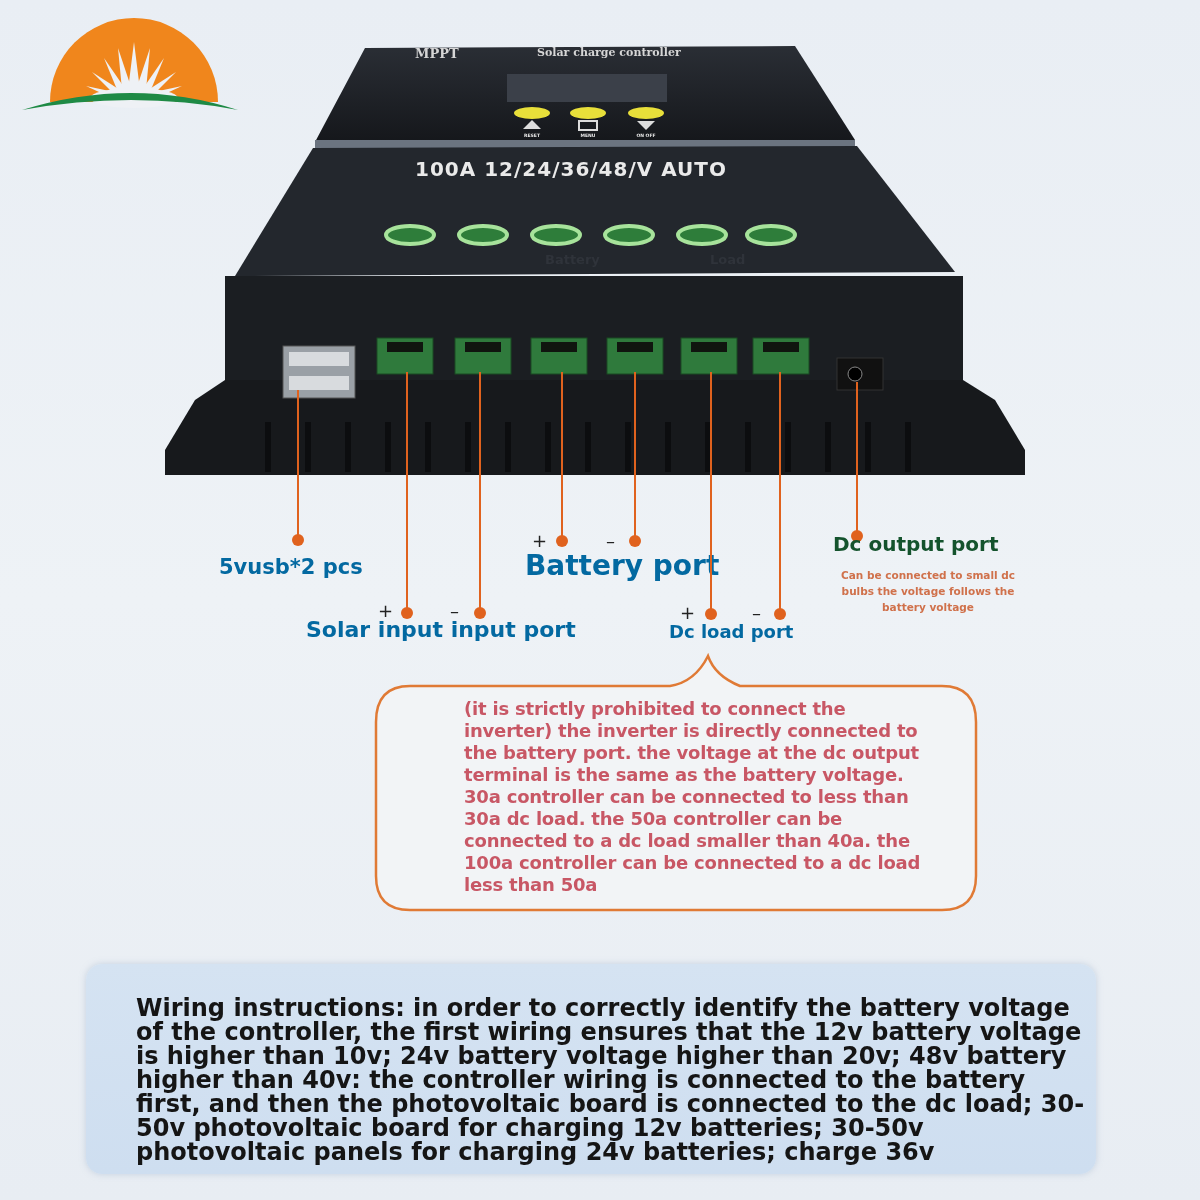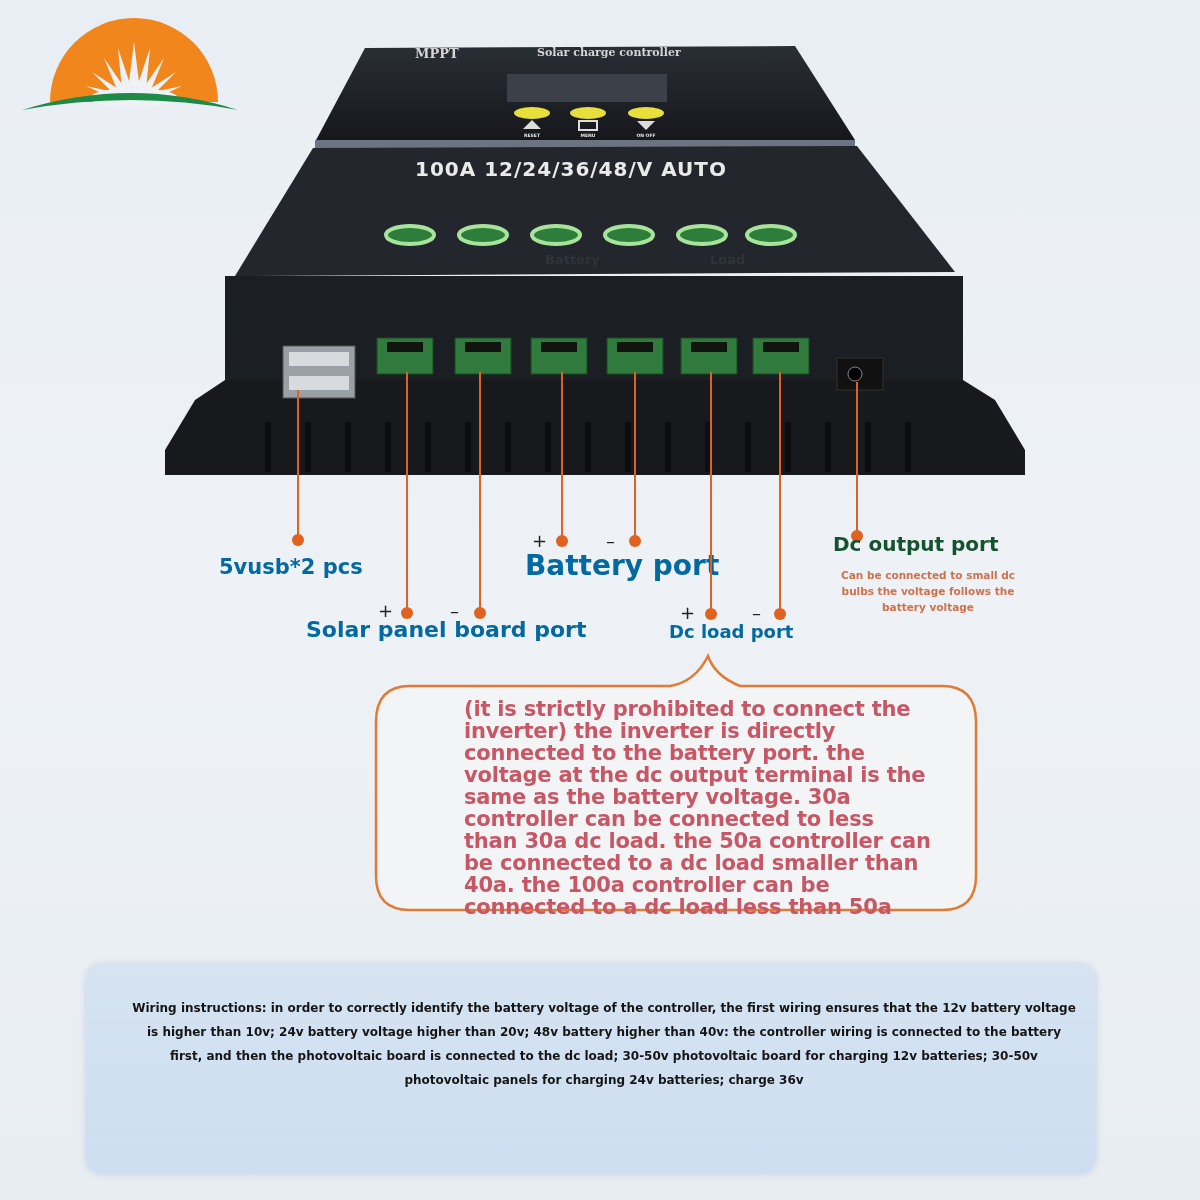--- a/index.html
+++ b/index.html
@@ -15,25 +15,25 @@
   .dev-sub{fill:#eaeaea;font-family:"DejaVu Sans","Liberation Sans",sans-serif;font-weight:bold;}
   
   .lbl{font-weight:bold;color:#0369a1;font-family:"DejaVu Sans","Liberation Sans",sans-serif;white-space:nowrap;}
   .pm{font-size:18px;color:#222;font-weight:normal;}
   .dot{width:12px;height:12px;border-radius:50%;background:#e0621e;}
   .wire{width:2px;background:#e0621e;}
   #dc-output-title{left:833px;top:532px;font-size:20px;color:#14532d;}
   #dc-output-note{left:838px;top:567px;width:180px;text-align:center;font-size:10.5px;line-height:16px;color:#d0714b;font-weight:bold;}
   
   #bubble{left:370px;top:652px;width:612px;height:264px;}
-  #bubble-text{left:464px;top:698px;width:470px;font-size:21px;line-height:22px;color:#c85765;font-weight:bold;letter-spacing:-0.2px;}
+  #bubble-text{left:464px;top:698px;width:470px;font-size:18px;line-height:22px;color:#c85765;font-weight:bold;letter-spacing:-0.2px;}
   
   #wiring-box{left:86px;top:964px;width:1010px;height:210px;border-radius:16px;
       background:linear-gradient(180deg,#d5e3f2 0%,#cedef0 100%);box-shadow:0 0 6px rgba(160,180,205,.5);}
-  #wiring-text{left:129px;top:996px;width:950px;text-align:center;font-size:12px;line-height:24px;color:#151515;font-weight:bold;}
+  #wiring-text{left:136px;top:996px;width:950px;font-size:24px;line-height:24px;color:#151515;font-weight:bold;}
 </style>
 </head>
 <body>
 
 <svg id="logo" class="abs" viewBox="0 0 218 108">
   <path d="M28 96 A80 80 0 0 1 196 96 Z" fill="#f0861c"></path>
   <g fill="#eef1f5">
     <polygon points="112,36 106,84 118,84"></polygon>
     <polygon points="96,42 100,84 110,84"></polygon>
     <polygon points="128,42 114,84 124,84"></polygon>
@@ -140,21 +140,21 @@
 <div class="abs wire" style="left:297px;top:390px;height:146px;"></div>
 <div class="abs dot" style="left:292px;top:534px;"></div>
 <div class="abs lbl" style="left:219px;top:555px;font-size:21px;">5vusb*2 pcs</div>
 
 <div class="abs wire" style="left:406px;top:372px;height:236px;"></div>
 <div class="abs dot" style="left:401px;top:607px;"></div>
 <div class="abs wire" style="left:479px;top:372px;height:236px;"></div>
 <div class="abs dot" style="left:474px;top:607px;"></div>
 <div class="abs pm" style="left:378px;top:600px;">+</div>
 <div class="abs pm" style="left:450px;top:600px;">–</div>
-<div class="abs lbl" style="left:306px;top:617px;font-size:22px;">Solar panel board port</div>
+<div class="abs lbl" style="left:306px;top:617px;font-size:22px;">Solar input input port</div>
 
 <div class="abs wire" style="left:561px;top:372px;height:164px;"></div>
 <div class="abs dot" style="left:556px;top:535px;"></div>
 <div class="abs wire" style="left:634px;top:372px;height:164px;"></div>
 <div class="abs dot" style="left:629px;top:535px;"></div>
 <div class="abs pm" style="left:532px;top:530px;">+</div>
 <div class="abs pm" style="left:606px;top:530px;">–</div>
 <div class="abs lbl" style="left:525px;top:549px;font-size:28px;">Battery port</div>
 
 <div class="abs wire" style="left:710px;top:372px;height:240px;"></div>

